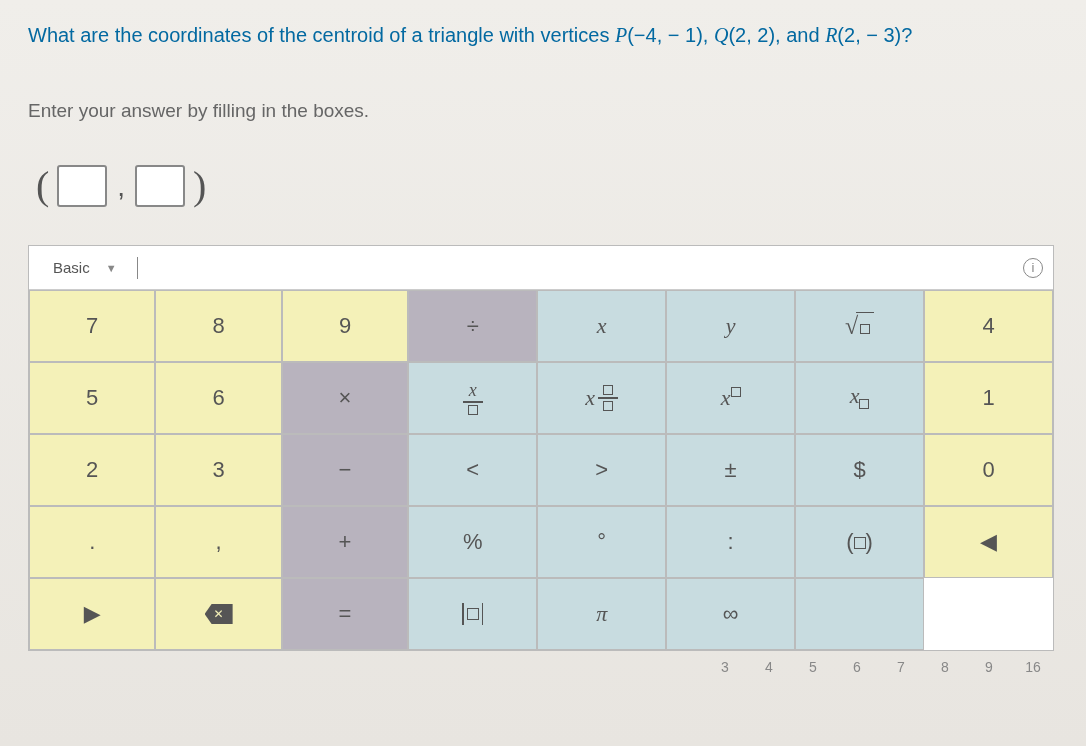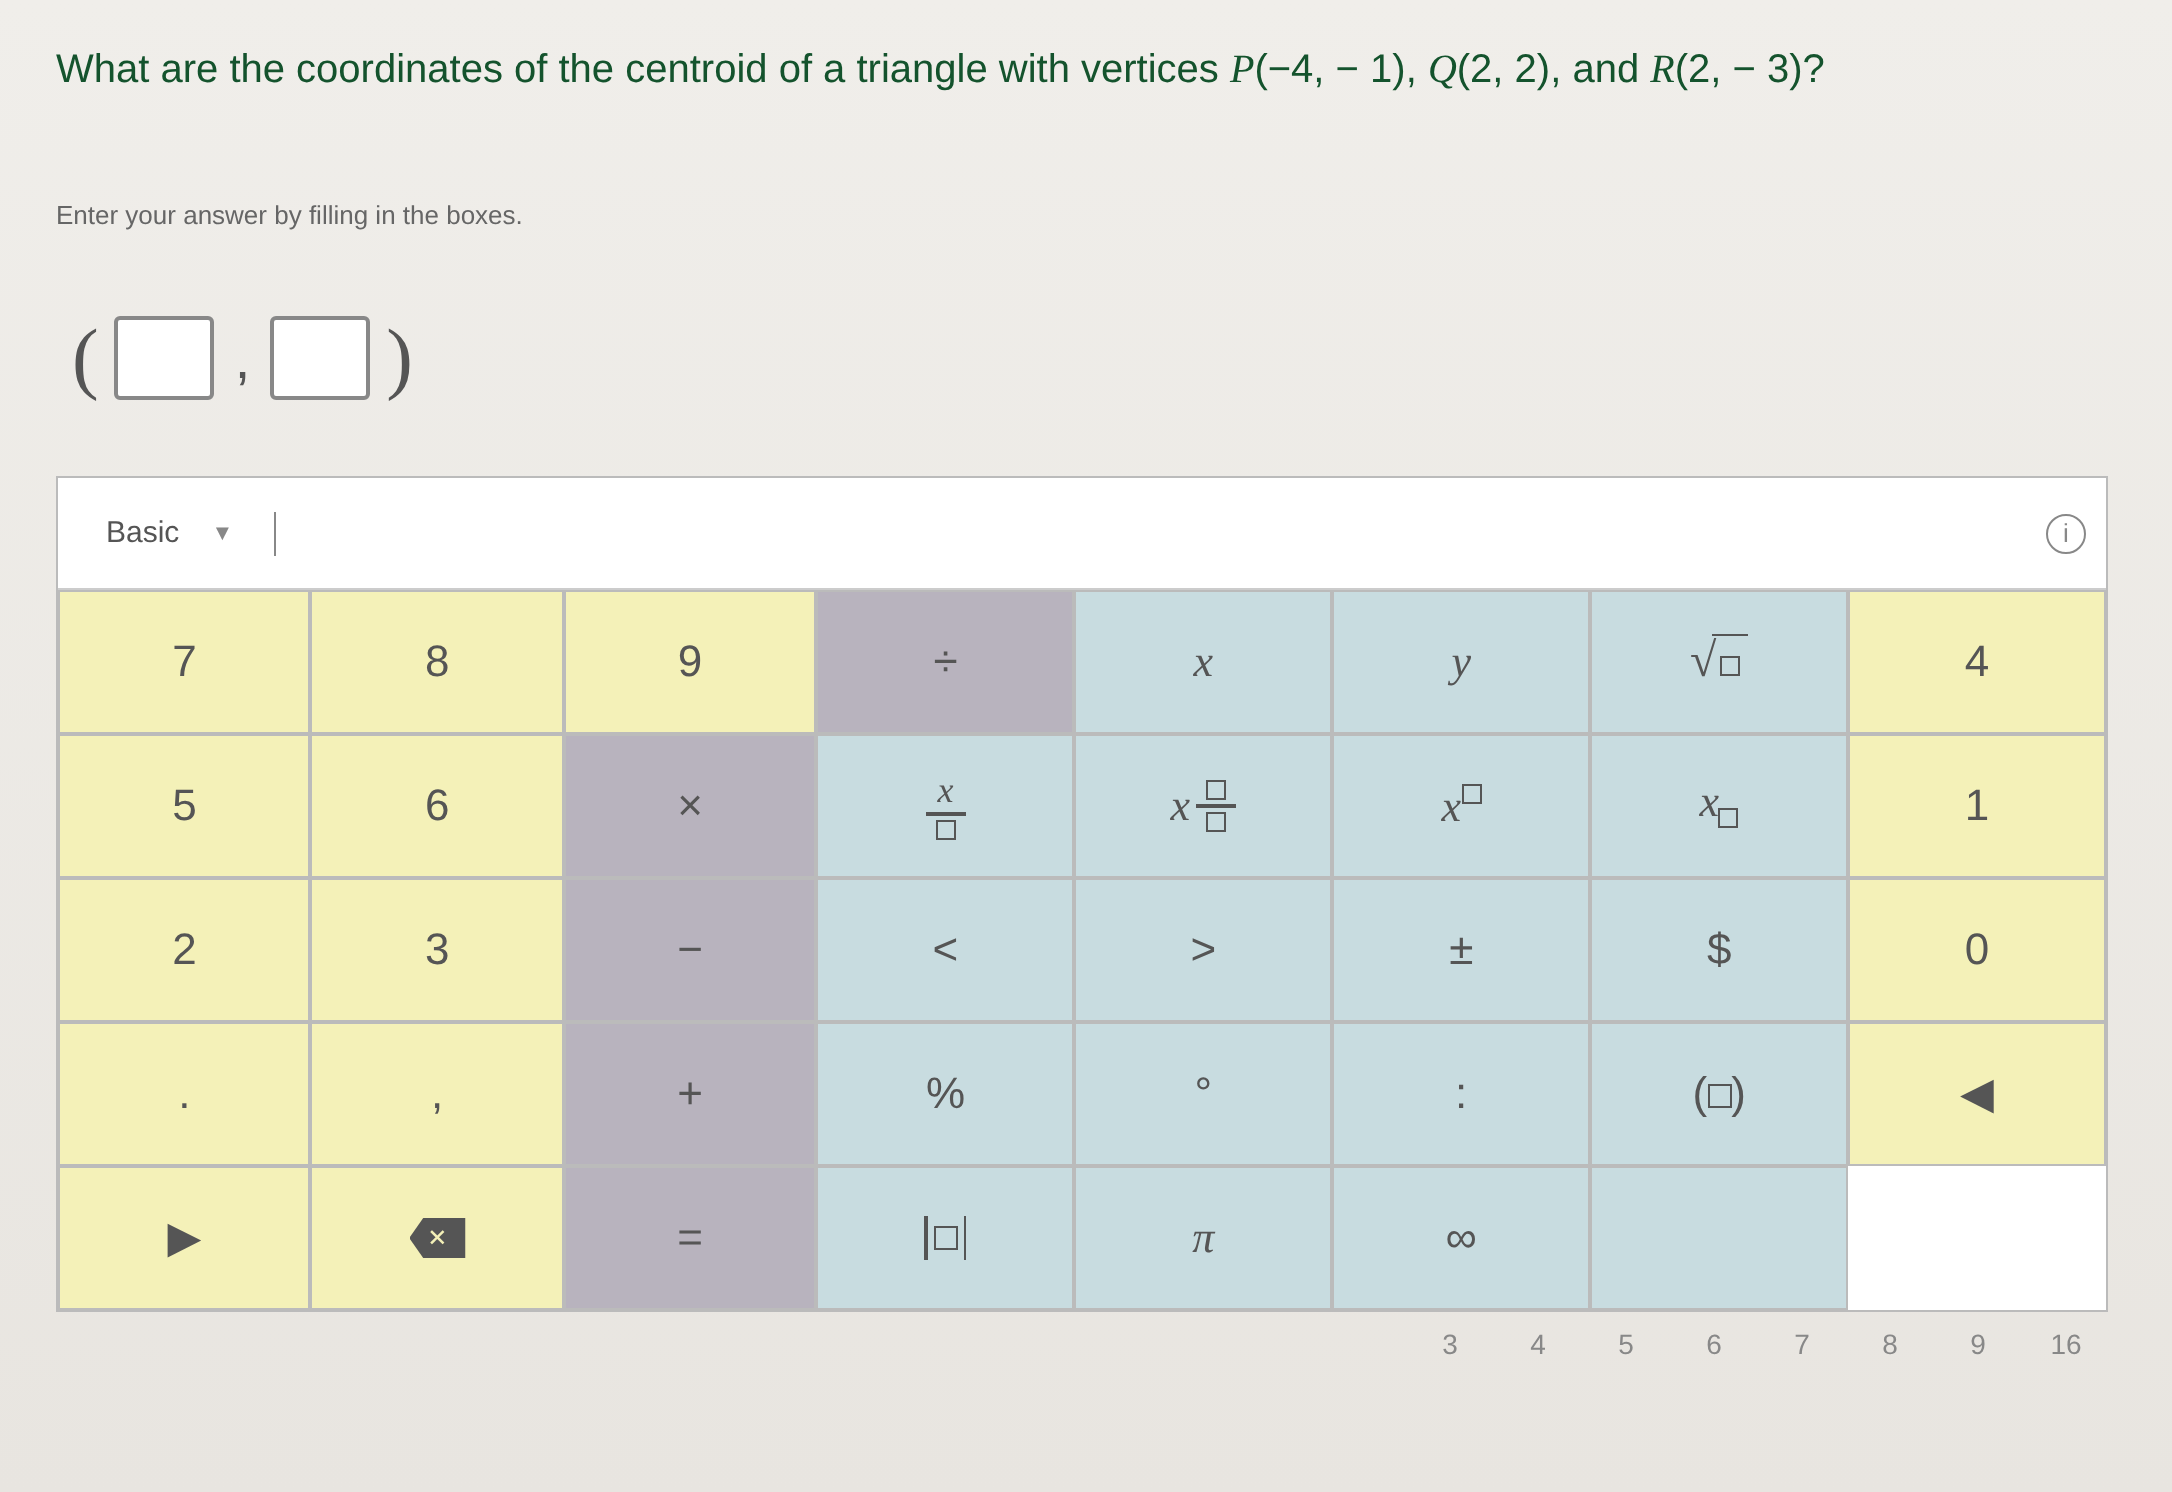--- a/index.html
+++ b/index.html
@@ -6,27 +6,27 @@
     body {
       font-family: Arial, sans-serif;
       background: linear-gradient(180deg, #f0eeea 0%, #e8e5e0 100%);
       width: 1086px;
       height: 746px;
       padding: 20px 28px;
       color: #444;
     }
     .question {
       font-size: 20px;
-      color: #14532d;
+      color: #0369a1;
       margin-bottom: 50px;
       line-height: 1.5;
     }
     .question .math-var { font-style: italic; font-family: 'Times New Roman', serif; }
     .instruction {
-      font-size: 13px;
+      font-size: 19px;
       color: #666;
       margin-bottom: 40px;
     }
     .answer-boxes {
       display: flex;
       align-items: center;
       gap: 8px;
       margin-bottom: 36px;
       margin-left: 8px;
       font-size: 24px;
@@ -40,21 +40,21 @@
     .comma { font-size: 28px; color: #555; margin: 0 2px 6px; align-self: flex-end; }
     .keypad-container {
       background: #fff;
       border: 1px solid #bbb;
       width: 1026px;
     }
     .keypad-header {
       display: flex;
       align-items: center;
       border-bottom: 1px solid #ccc;
-      height: 56px;
+      height: 44px;
       padding: 0 10px;
     }
     .tab-selector {
       font-size: 15px; color: #555;
       padding: 6px 14px;
       display: flex; align-items: center; gap: 16px;
       cursor: pointer;
     }
     .tab-selector .caret { font-size: 11px; color: #888; }
     .cursor-line { width: 1px; height: 22px; background: #888; margin-left: 6px; }

